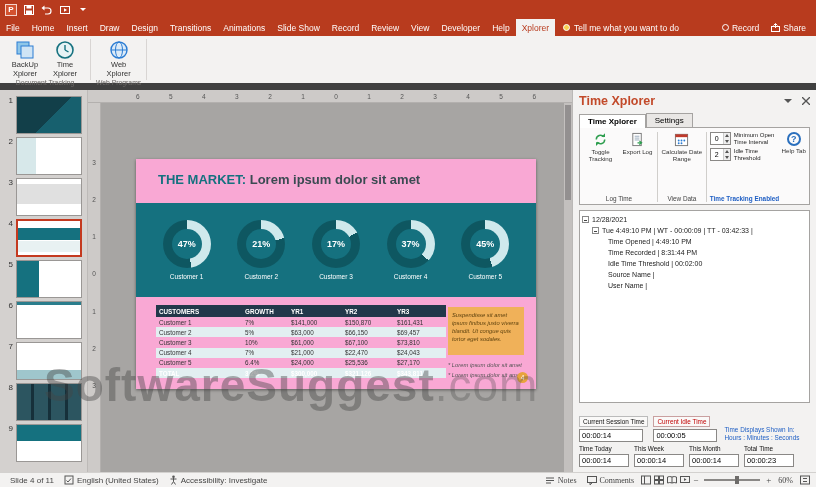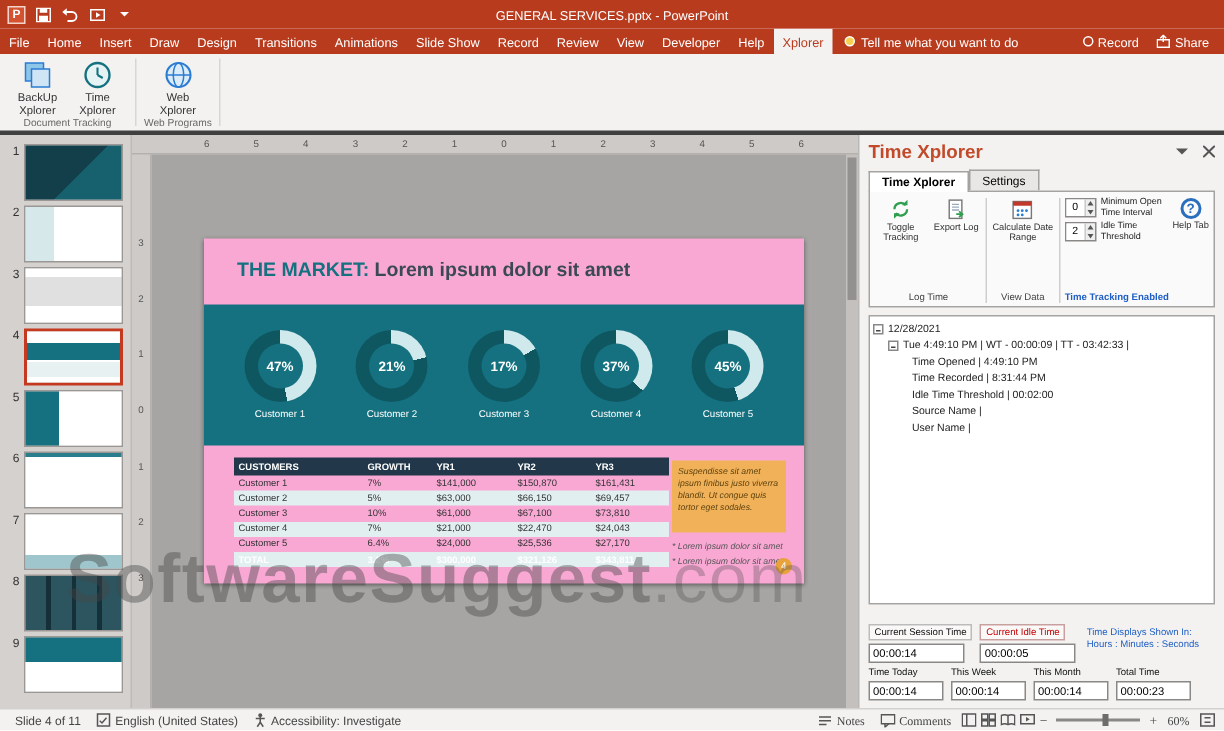--- a/index.html
+++ b/index.html
@@ -24,21 +24,21 @@
   .tabs{display:flex;}
   .rtab{color:#fff;font-size:8.5px;padding:0 6px;display:flex;align-items:center;cursor:pointer;white-space:nowrap;}
   .rtab.active{background:#f3f2f1;color:#b83b1e;}
   .tellme{display:flex;align-items:center;gap:4px;color:#fff;font-size:8.5px;margin-left:8px;white-space:nowrap;justify-content:space-between;}
   .bulb{width:7px;height:7px;border-radius:50%;background:#f7d051;display:inline-block;border:1px solid #fff;}
   .tabs-right{margin-left:auto;display:flex;align-items:center;gap:12px;padding-right:10px;color:#fff;font-size:8.5px;}
   .rec,.share{display:flex;align-items:center;gap:3px;cursor:pointer;}
   .recdot{width:7px;height:7px;border:1px solid #fff;border-radius:50%;display:inline-block;}
 
   
-  .ribbon{height:54px;background:#f3f2f1;border-bottom:3px solid #404040;display:flex;flex:none;}
+  .ribbon{height:54px;background:#f3f2f1;border-bottom:7px solid #404040;display:flex;flex:none;}
   .rgroup{display:flex;flex-direction:column;align-items:center;padding:2px 5px 0;}
   .rbtns{display:flex;flex:1;}
   .bigbtn{width:40px;text-align:center;font-size:7.5px;color:#333;line-height:1.15;cursor:pointer;padding-top:1px;}
   .bigbtn span{display:block;}
   .bicon{width:20px;height:20px;display:block;margin:1px auto 1px;}
   .glabel{font-size:6.8px;color:#6a6765;padding:1px 0 2px;white-space:nowrap;}
   .gsep{width:1px;background:#d8d5d3;margin:3px 0;}
 
   
   .workspace{flex:1;display:flex;min-height:0;position:relative;}
@@ -132,21 +132,21 @@
   .qmark{width:14px;height:14px;border:2px solid #2a6fbd;border-radius:50%;color:#2a6fbd;font-weight:bold;
          font-size:9px;display:flex;align-items:center;justify-content:center;margin:0 auto 1px;}
   .ptree{margin-top:5px;border:1px solid #a5a3a1;background:#fff;flex:1;min-height:0;
          padding:3px 2px;font-size:7px;color:#222;overflow:hidden;}
   .tline{display:flex;align-items:center;height:11px;white-space:nowrap;}
   .texp{width:7px;height:7px;border:1px solid #888;background:#fff;position:relative;margin-right:3px;flex:none;cursor:pointer;}
   .texp::before{content:"";position:absolute;left:1px;right:1px;top:2.5px;height:1px;background:#444;}
   .ind1{margin-left:10px;}
   .ind2{margin-left:26px;}
   .pfields{flex:none;margin-top:4px;}
-  .fieldrow{display:flex;align-items:center;margin-top:3px;}
+  .fieldrow{display:flex;align-items:flex-end;margin-top:3px;}
   .fstack{margin-right:5px;}
   .flabel{font-size:6.4px;color:#111;border:1px solid #bbb;background:#faf9f8;padding:1px 3px;display:inline-block;}
   .flabel.red{color:#c00000;border-color:#c9a0a0;}
   .flabel2{font-size:6.4px;color:#111;padding-bottom:1px;}
   .fval{display:block;height:13px;border:1px solid #8a8886;font-size:7.5px;padding:0 2px;margin-top:1px;
         font-family:"Liberation Sans",sans-serif;background:#fff;}
   .w64{width:64px;} .w50{width:50px;}
   .fnote{font-size:6.4px;color:#1f5fc4;line-height:1.25;margin-left:2px;}
 
   
@@ -183,21 +183,20 @@
       <div class="qbtn">
         <svg width="10" height="10" viewBox="0 0 10 10">
             <rect x="0.5" y="1.5" width="9" height="7" fill="none" stroke="#fff"></rect>
             <path d="M4 3.2 L7 5 L4 6.8 Z" fill="#fff"></path>
           </svg>
       </div>
       <div class="qbtn">
           <div class="qchev"></div>
         </div>
     </div>
-    <div class="tb-title">GENERAL SERVICES.pptx - PowerPoint</div>
   </div>
 
   <div class="tabs-row">
     <div class="tabs">
 
     <div class="rtab">File</div>
         <div class="rtab">Home</div>
         <div class="rtab">Insert</div>
         <div class="rtab">Draw</div>
         <div class="rtab">Design</div>

